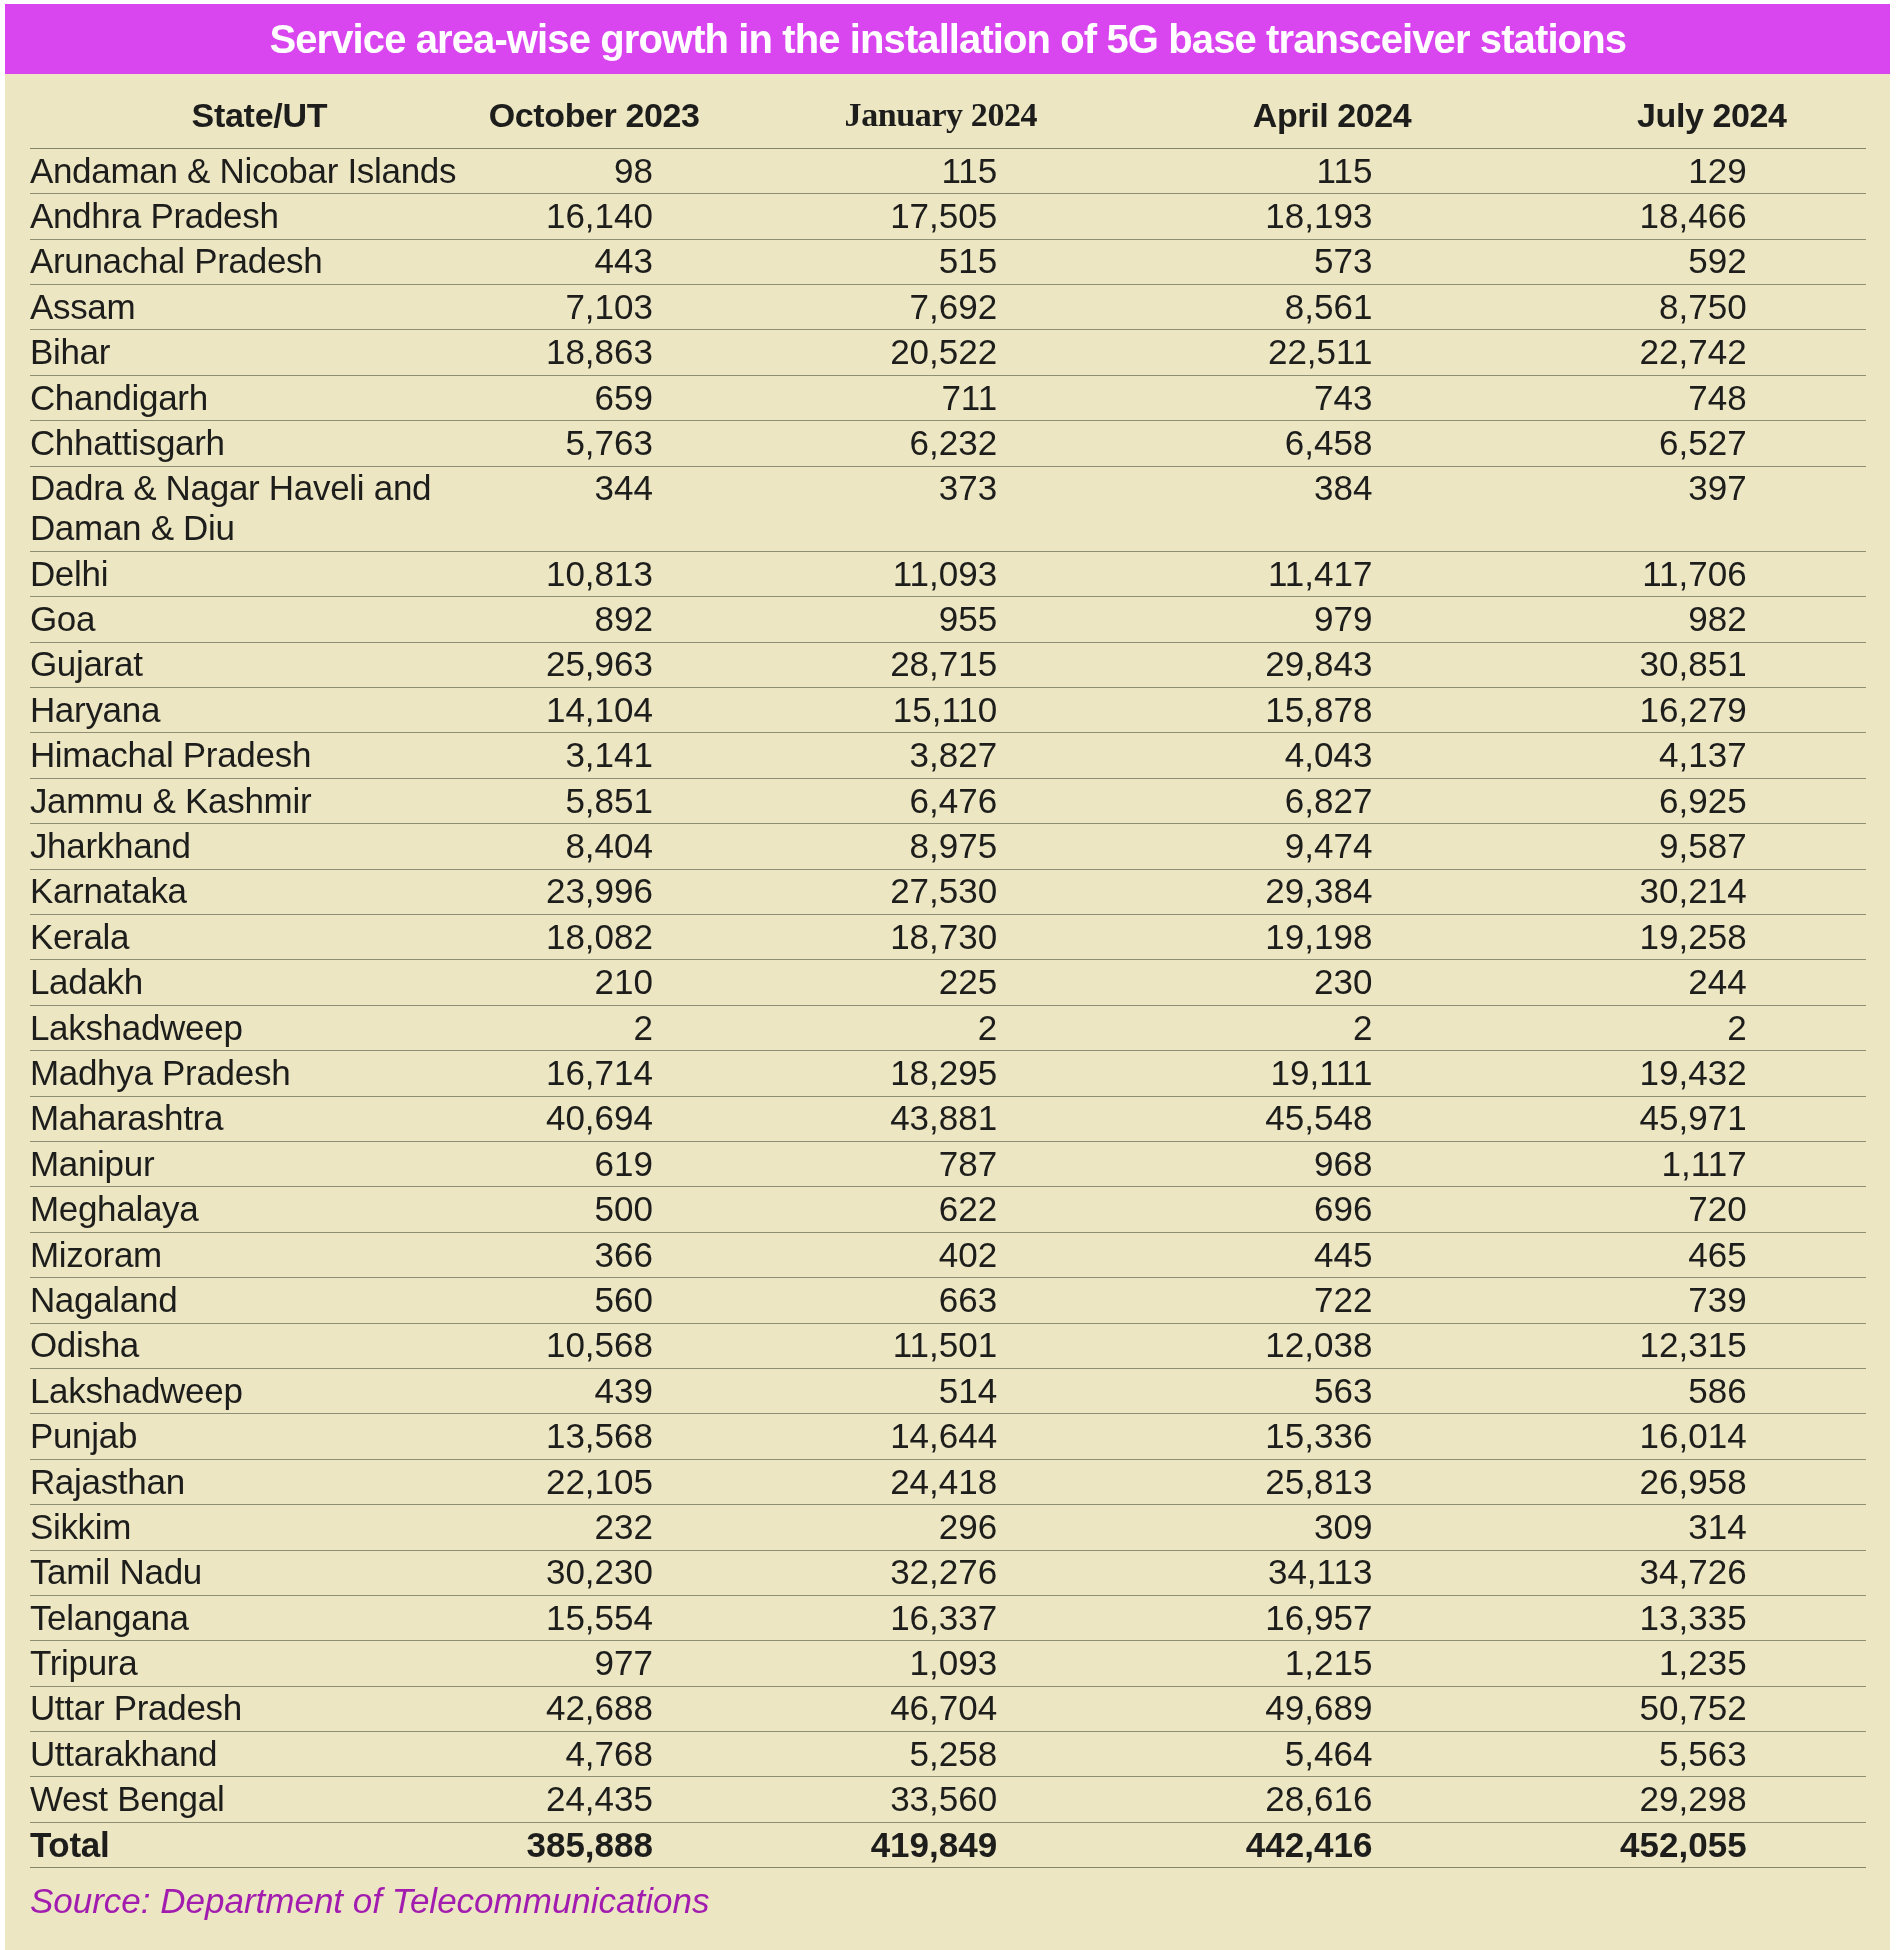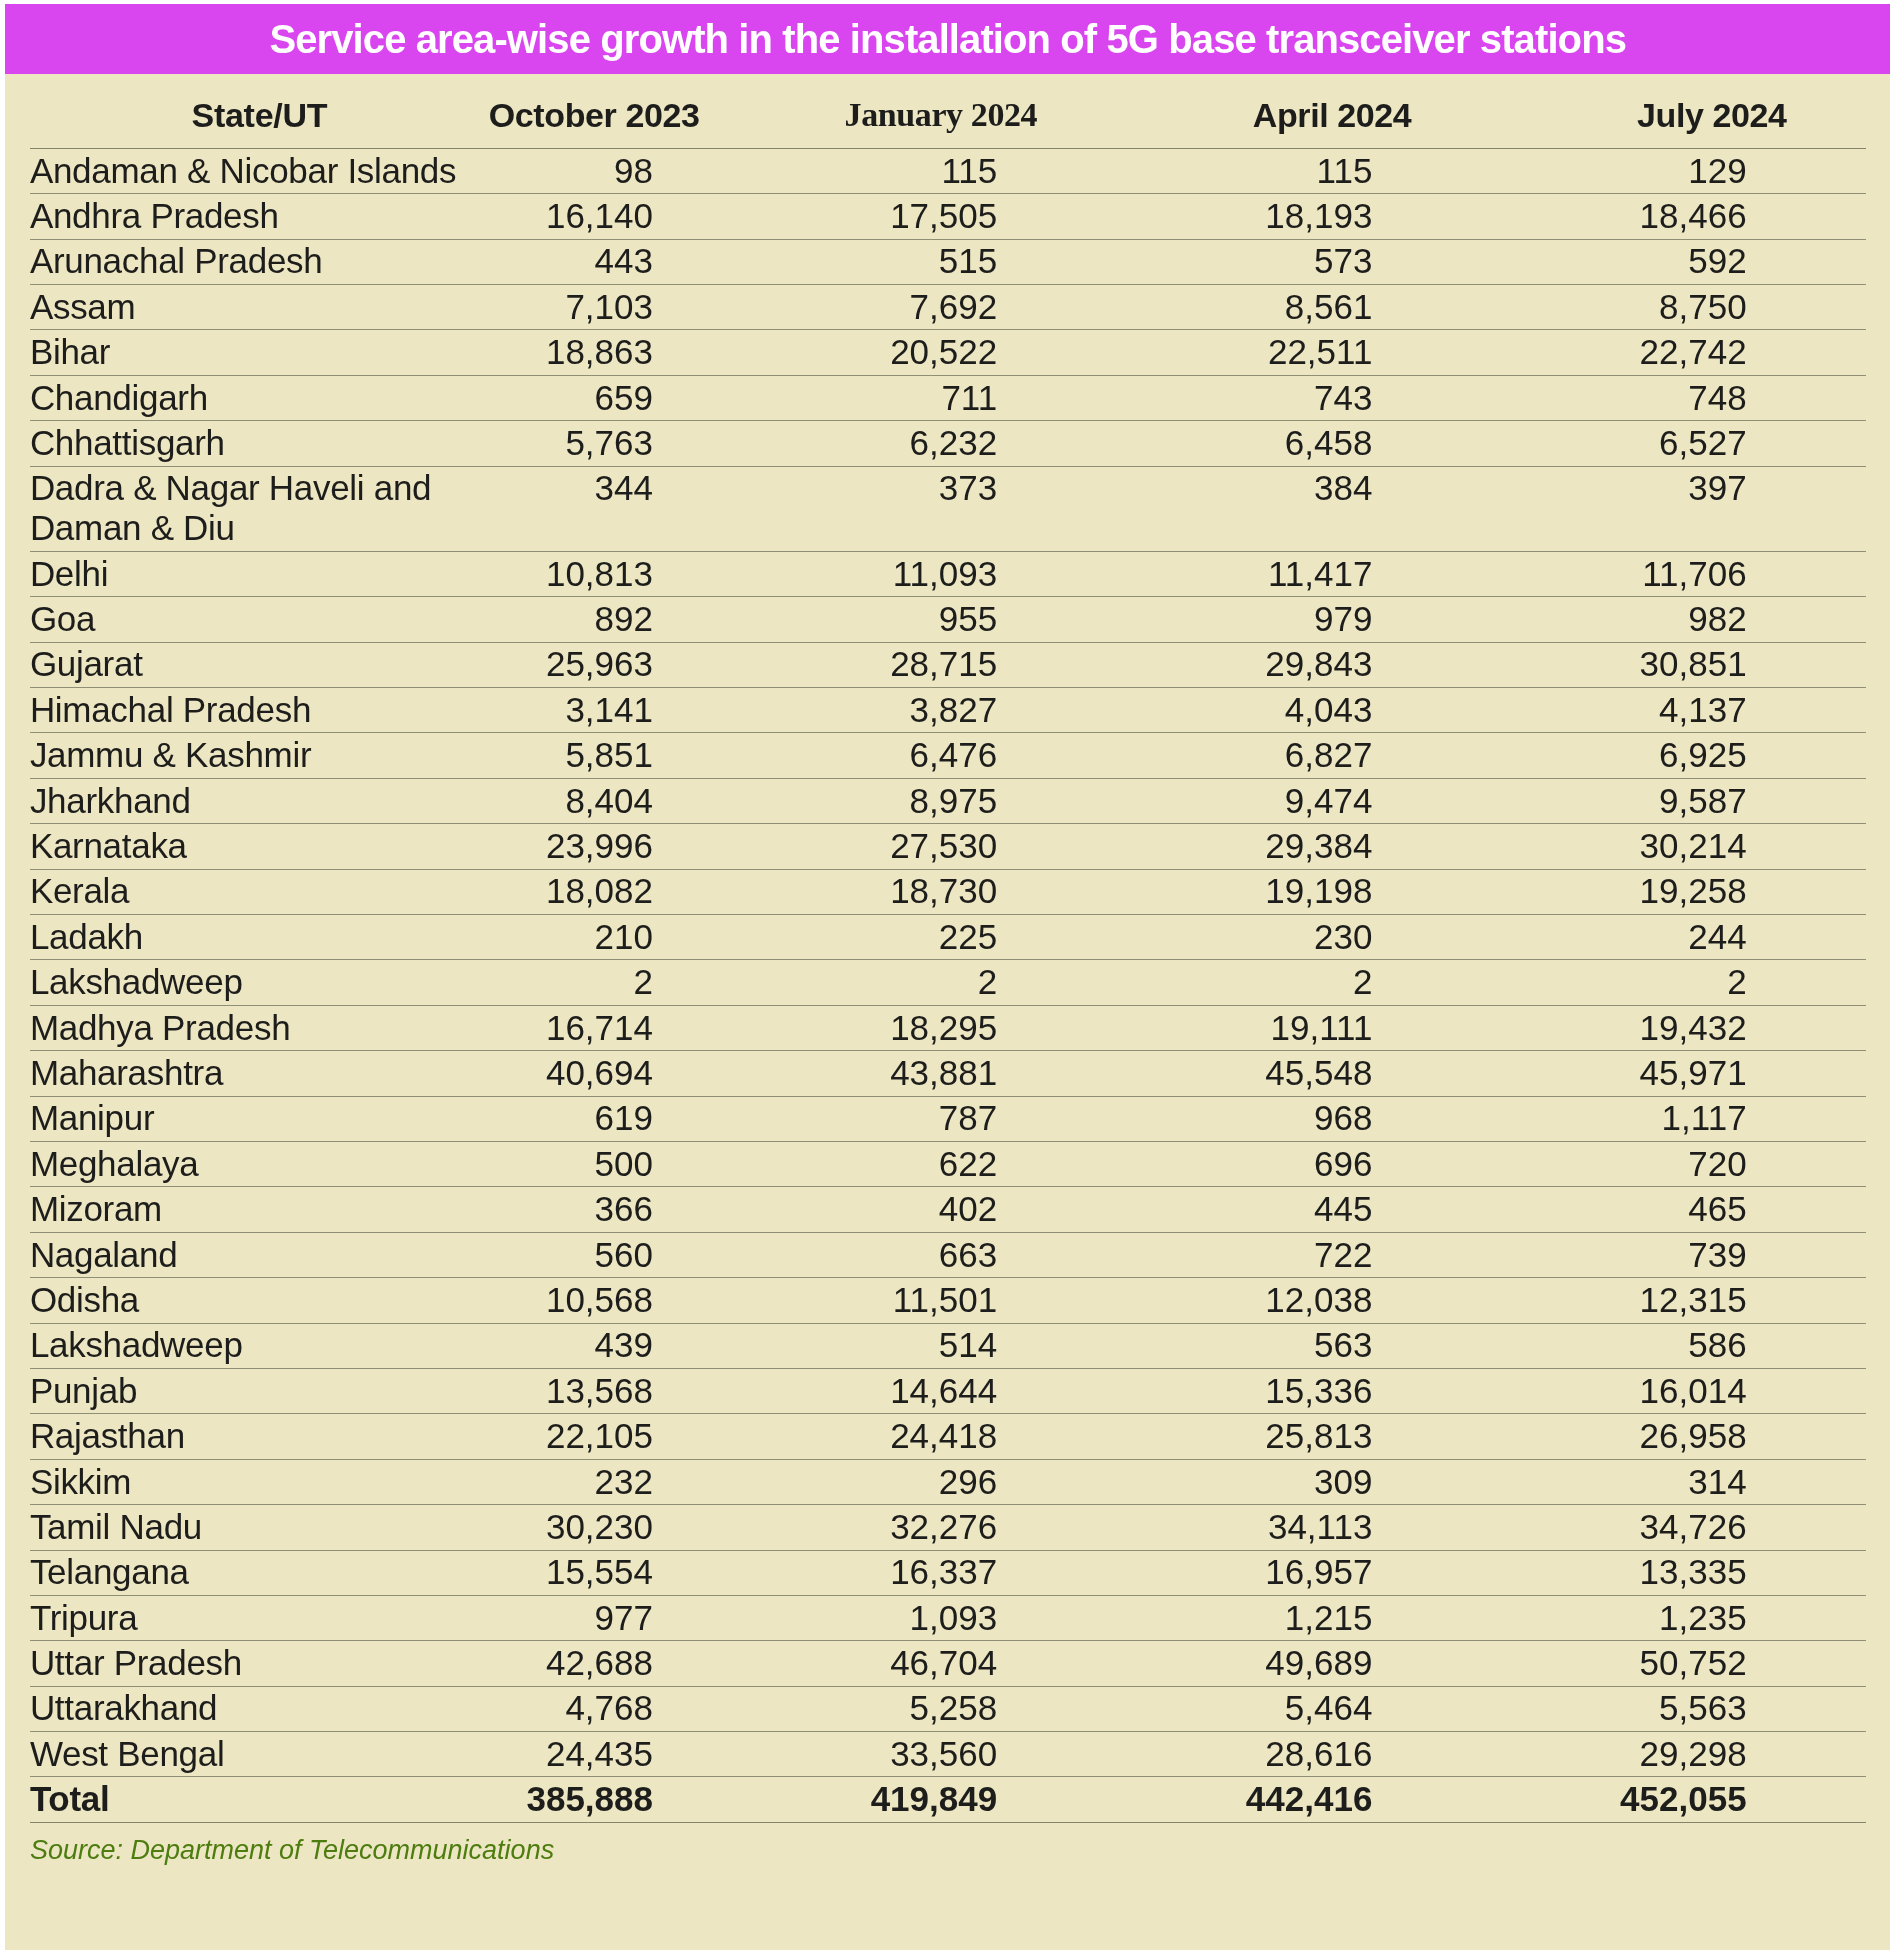--- a/index.html
+++ b/index.html
@@ -67,22 +67,22 @@
   th.c2 { padding-right: 140px; }
   th.c3 { padding-right: 140px; font-family: Liberation Serif, serif; }
   th.c4 { padding-right: 110px; }
   th.c5 { padding-right: 79px; }
   tr.total td {
     font-weight: bold;
     border-bottom: 1.8px solid #84846b;
   }
   .source {
     font-style: italic;
-    font-size: 27px;
-    color: #4d7c0f;
+    font-size: 35px;
+    color: #a21caf;
     padding: 12.3px 0 0 0;
   }
 </style>
 </head>
 <body>
 
 <div class="sheet">
   <div class="title-bar">
     <span class="title">Service area-wise growth in the installation of 5G base transceiver stations</span>
   </div>
@@ -177,20 +177,27 @@
             <td class="num c5">982</td>
           </tr>
           <tr class="">
             <td class="state">Gujarat</td>
             <td class="num c2">25,963</td>
             <td class="num c3">28,715</td>
             <td class="num c4">29,843</td>
             <td class="num c5">30,851</td>
           </tr>
           <tr class="">
+            <td class="state">Haryana</td>
+            <td class="num c2">14,104</td>
+            <td class="num c3">15,110</td>
+            <td class="num c4">15,878</td>
+            <td class="num c5">16,279</td>
+          </tr>
+          <tr class="">
             <td class="state">Himachal Pradesh</td>
             <td class="num c2">3,141</td>
             <td class="num c3">3,827</td>
             <td class="num c4">4,043</td>
             <td class="num c5">4,137</td>
           </tr>
           <tr class="">
             <td class="state">Jammu &amp; Kashmir</td>
             <td class="num c2">5,851</td>
             <td class="num c3">6,476</td>

